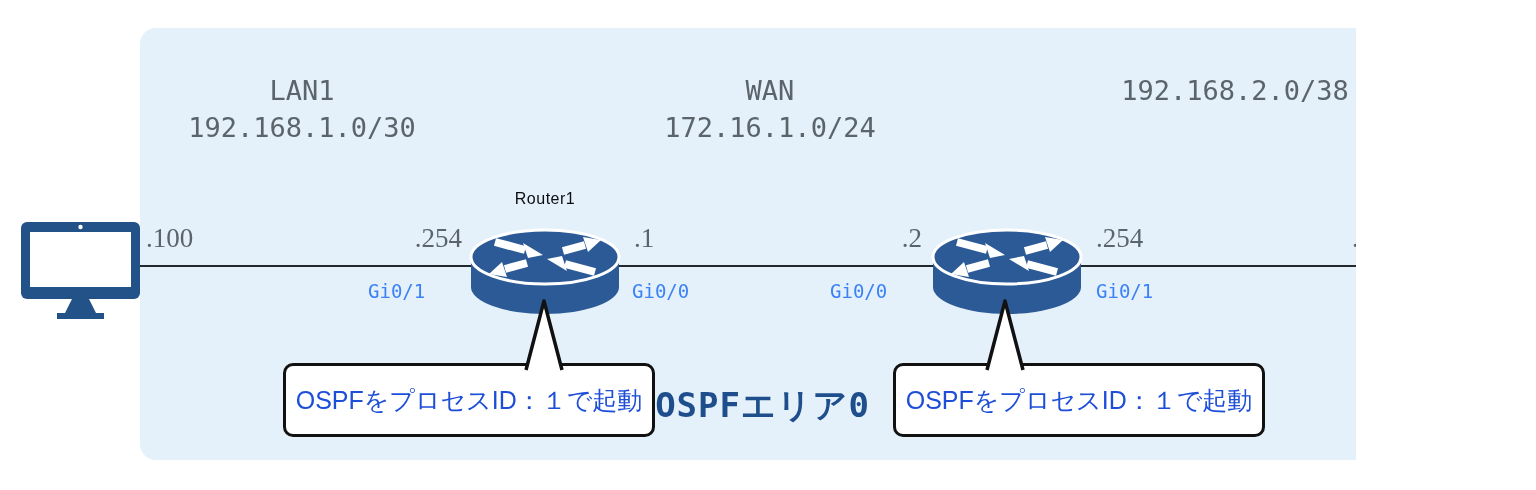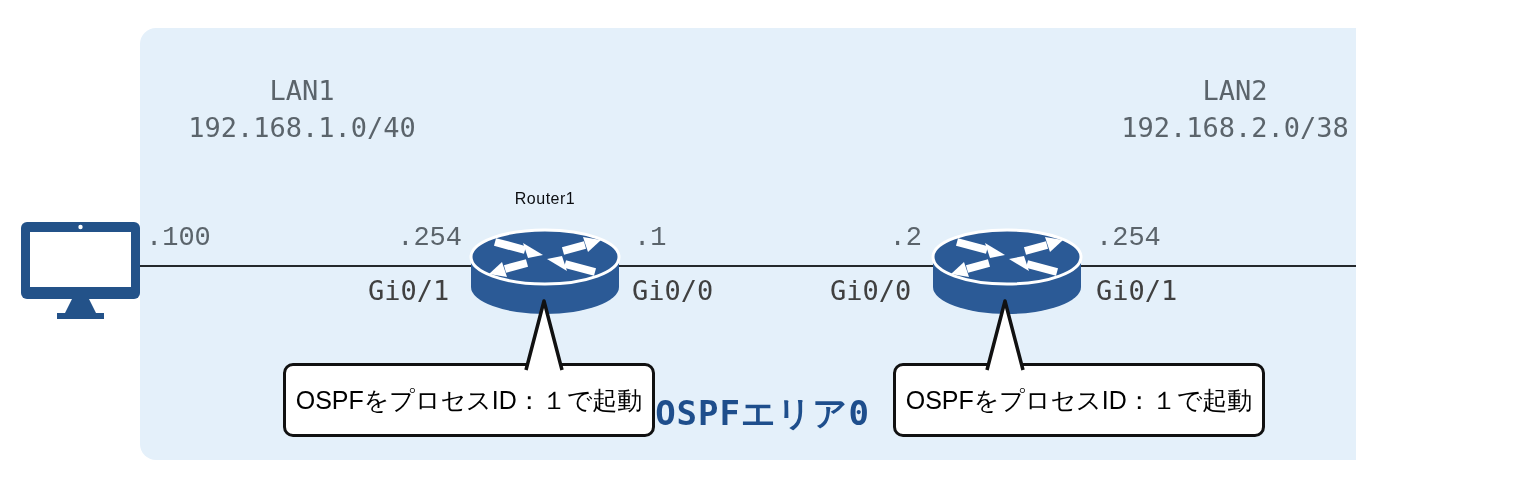--- a/index.html
+++ b/index.html
@@ -16,55 +16,58 @@
     font-family:"DejaVu Sans Mono", monospace;color:#5b646b;
     font-size:27px;line-height:37px;top:72px;
   }
   .wire{position:absolute;left:140px;top:265px;width:1291px;height:2px;background:#24282c;}
   .dev-icon{position:absolute;}
   .dev-name{
     position:absolute;width:200px;text-align:center;top:190px;
     font-weight:400;font-size:16px;color:#0b0d10;letter-spacing:.5px;
   }
   .ip{
-    position:absolute;font-family:Liberation Mono, monospace;
+    position:absolute;font-family:Liberation Serif, serif;
     color:#5b646b;font-size:27px;line-height:28px;top:224px;white-space:pre;
   }
   .if{
     position:absolute;font-family:"DejaVu Sans Mono", monospace;
-    color:#404040;font-size:27px;line-height:28px;top:277px;white-space:pre;
+    color:#3b82f6;font-size:19px;line-height:28px;top:277px;white-space:pre;
   }
   .ip.ralign{text-align:right;}
   .callout{
     position:absolute;top:363px;width:366px;height:68px;background:#ffffff;
     border:3.5px solid #111111;border-radius:10px;display:flex;
-    align-items:center;justify-content:center;font-size:25px;color:#000000;
+    align-items:center;justify-content:center;font-size:25px;color:#1d4ed8;
     z-index:4;white-space:nowrap;
   }
   .tail{position:absolute;top:297px;width:60px;height:74px;z-index:5;}
   .area-label{
     position:absolute;left:655px;top:383px;width:215px;text-align:center;
     font-family:"DejaVu Sans Mono", monospace;font-weight:700;
-    font-size:34px;color:#1e4e8c;letter-spacing:1px;z-index:4;white-space:nowrap;margin-top:8px;
+    font-size:34px;color:#1e4e8c;letter-spacing:1px;z-index:4;white-space:nowrap;
   }
   svg{display:block;}
 </style>
 </head>
 <body>
 
 <div class="stage">
 
   <div class="panel"></div>
 
   <div class="net-label" style="left:152px">
     <div>LAN1</div>
-    <div>192.168.1.0/40</div>
+    <div>192.168.1.0/30</div>
+  </div>
+  <div class="net-label" style="left:620px">
+    <div>WAN</div>
+    <div>172.16.1.0/24</div>
   </div>
   <div class="net-label" style="left:1085px">
-    <div>LAN2</div>
     <div>192.168.2.0/38</div>
   </div>
 
   <div class="wire"></div>
 
   <div class="dev-icon" style="left:20px;top:221px;z-index:3">
     <svg width="121" height="98" viewBox="0 0 121 98">
       <rect x="1" y="1" width="119" height="77" rx="6" fill="#235289"></rect>
       <rect x="10" y="11" width="101" height="55" fill="#ffffff"></rect>
       <circle cx="60.5" cy="6" r="2.2" fill="#ffffff"></circle>

